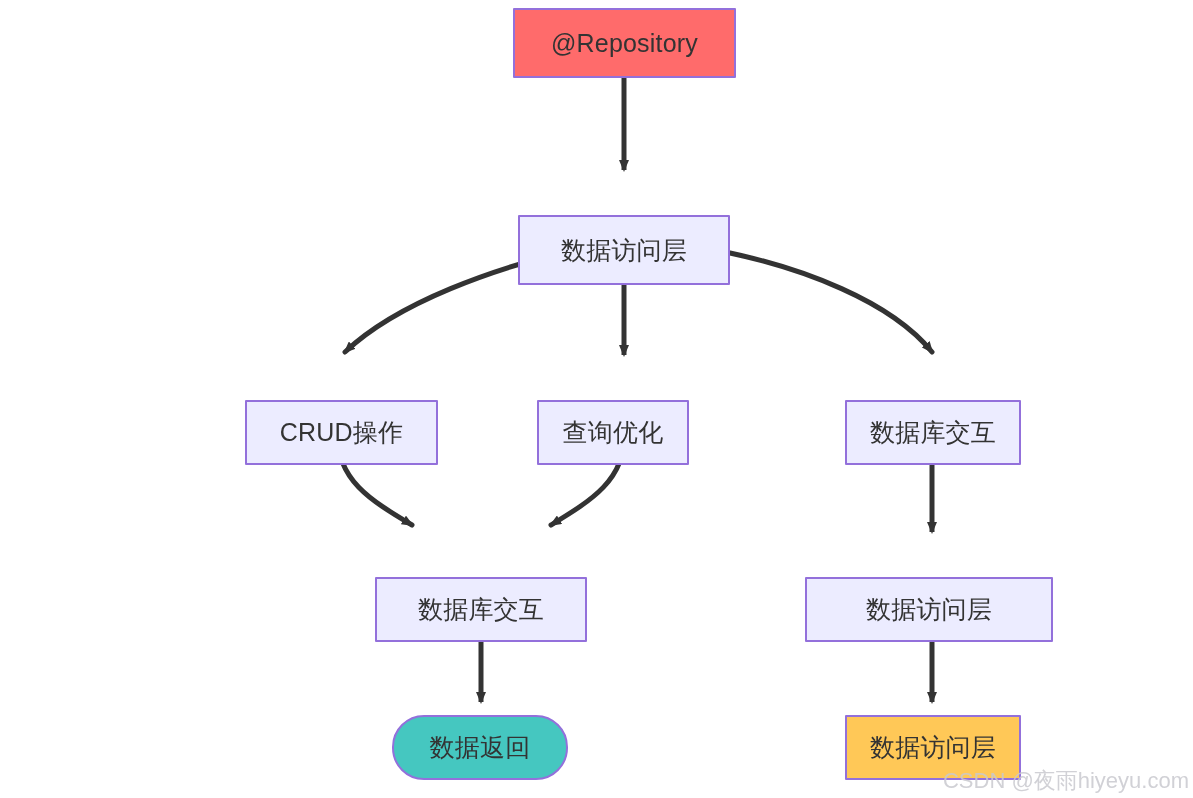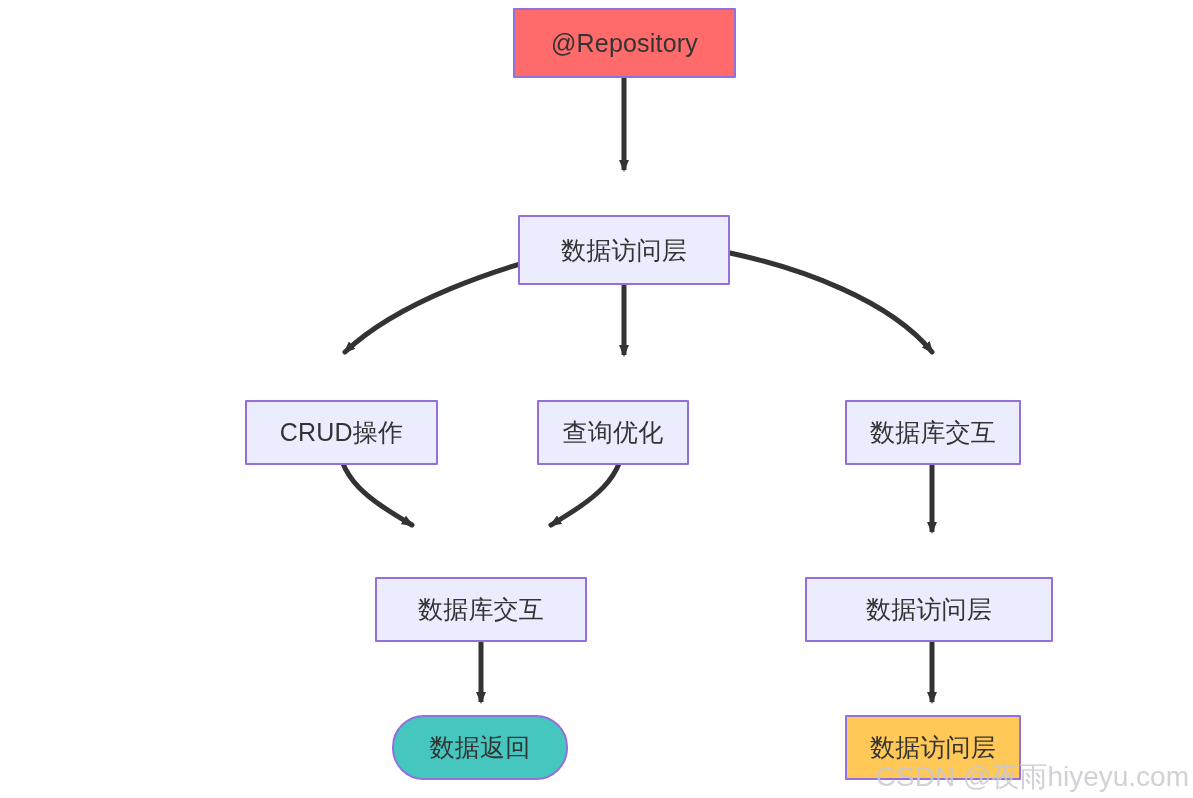--- a/index.html
+++ b/index.html
@@ -45,21 +45,21 @@
   }
   .node.fill-lavender { background: #ECECFF; margin-top: 32px; }
   .node.fill-red      { background: #FF6B6B; }
   .node.fill-teal     { background: #45C7C0; border-radius: 32px; }
   .node.fill-orange   { background: #FFC857; }
 
   #watermark {
     position: absolute;
     right: 4px;
     bottom: 2px;
-    font-size: 28px;
+    font-size: 22px;
     color: #c9c9cf;
     opacity: 0.85;
     white-space: nowrap;
     font-family: "Liberation Sans", "DejaVu Sans", sans-serif;
   }
 </style>
 </head>
 <body>
 
 <div id="diagram-root">

